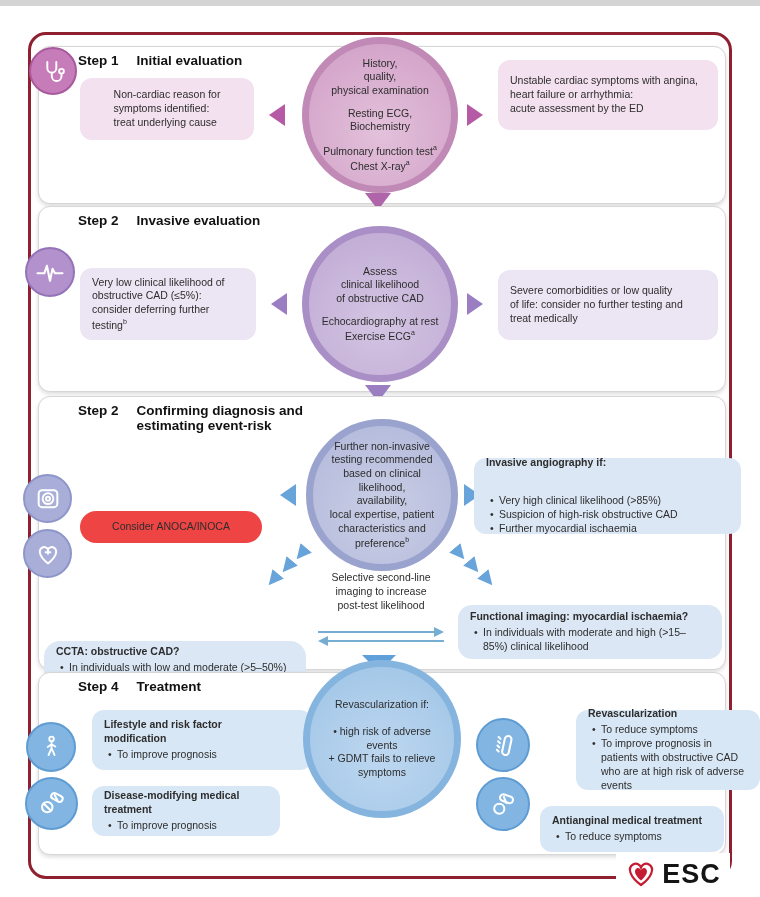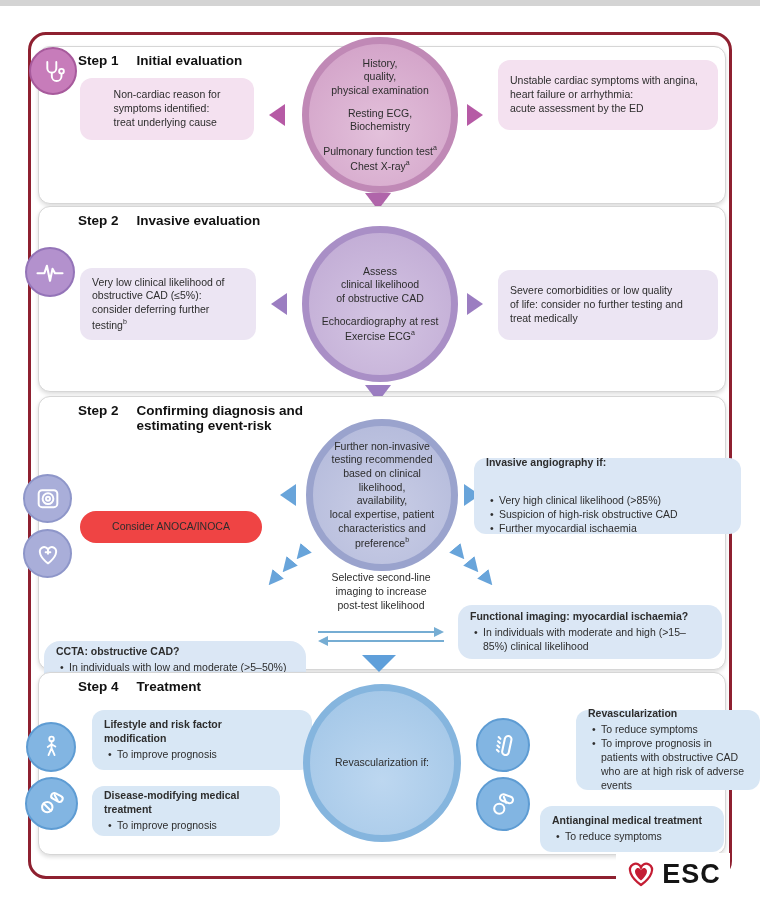--- a/index.html
+++ b/index.html
@@ -224,22 +224,25 @@
       <li>To improve prognosis</li>
     </ul>
   </div>
   <div class="box bx4" style="left:92px;top:786px;width:188px;height:50px;">
     <b class="pre">Disease-modifying medical
 treatment</b>
     <ul>
       <li>To improve prognosis</li>
     </ul>
   </div>
-  <div class="circle c4" style="left:303px;top:684px;width:158px;height:158px;gap:13px;">
+  <div class="circle c4" style="left:303px;top:660px;width:158px;height:158px;gap:13px;">
     <div>Revascularization if:</div>
+    <div class="pre">• high risk of adverse events
++ GDMT fails to relieve
+symptoms</div>
   </div>
   <div class="iconc i4" style="left:476px;top:718px;width:50px;height:50px;">
     <svg viewBox="0 0 24 24" width="29" height="29">
       <rect x="12" y="4" width="5.5" height="16" rx="2.7" transform="rotate(12 14.7 12)"></rect>
       <path d="M8 5 l1.5 1.5 M7.5 8.5 l1.5 1.5 M7 12 l1.5 1.5 M6.5 15.5 l1.5 1.5"></path>
     </svg>
   </div>
   <div class="iconc i4" style="left:476px;top:777px;width:50px;height:50px;">
     <svg viewBox="0 0 24 24" width="29" height="29">
       <rect x="9" y="4.5" width="11" height="5.5" rx="2.7" transform="rotate(20 14.5 7.2)"></rect>

